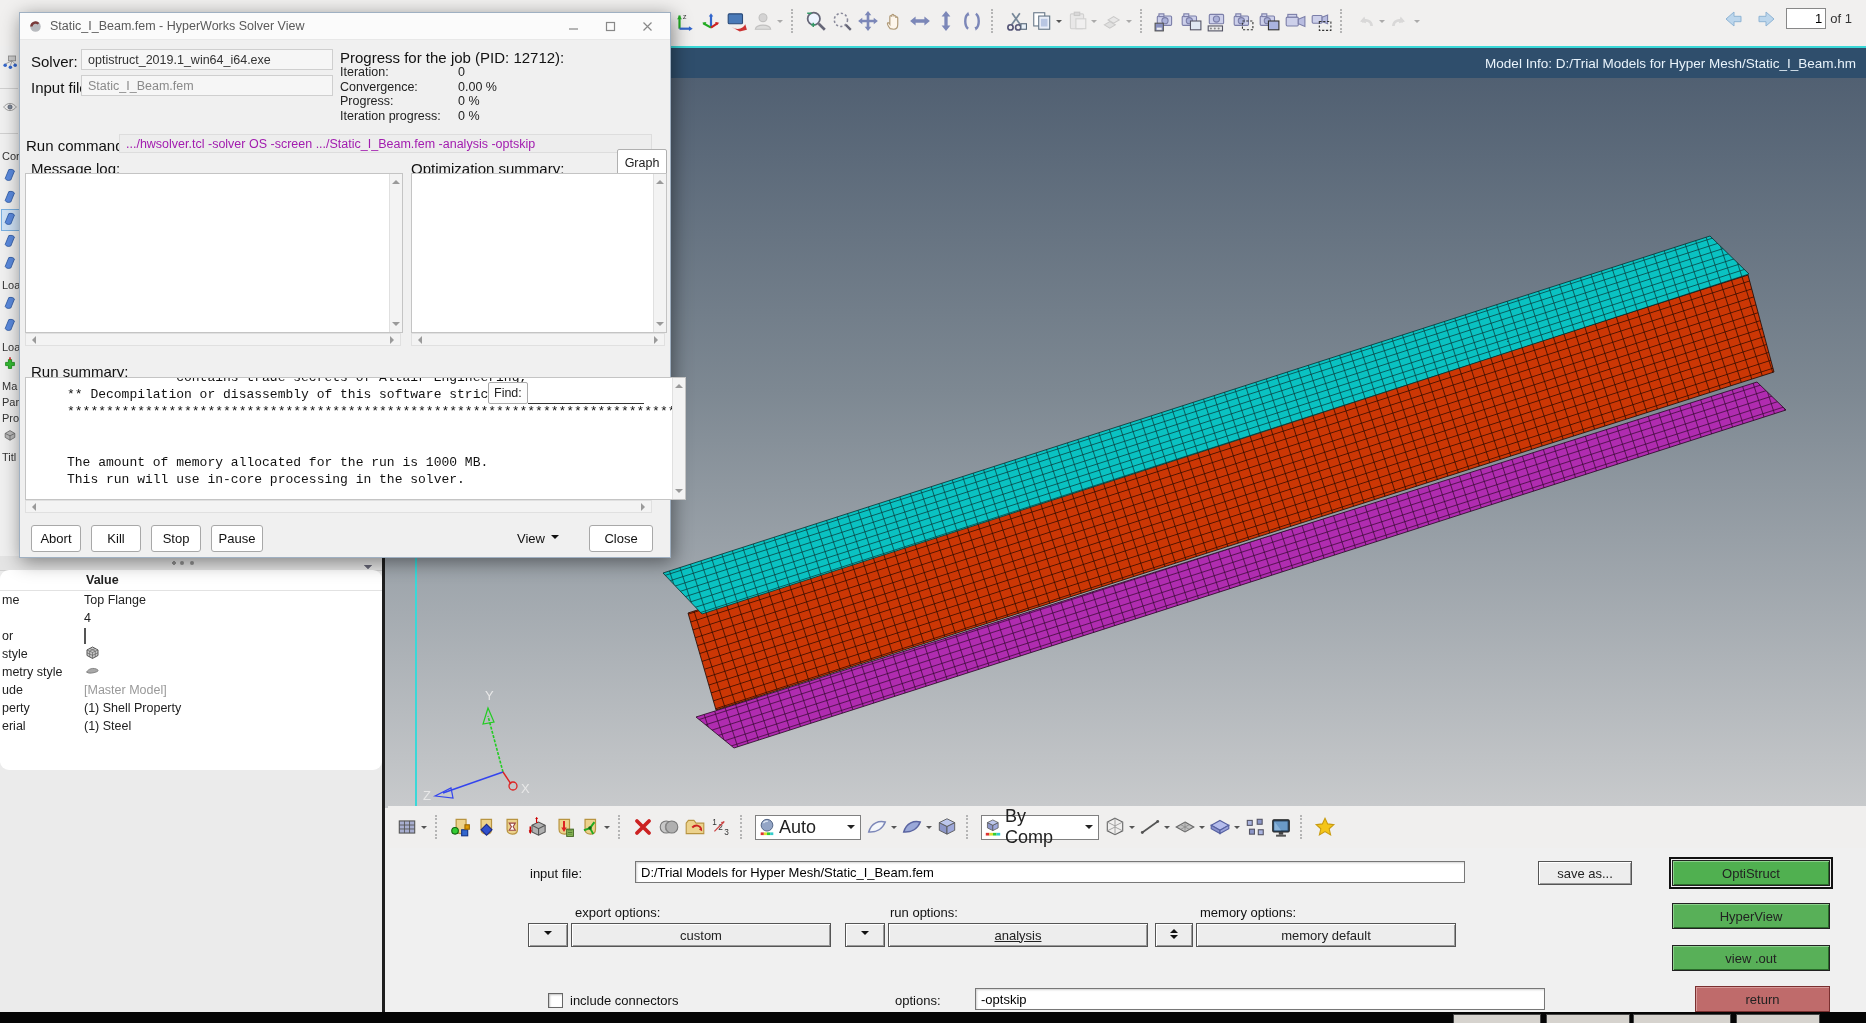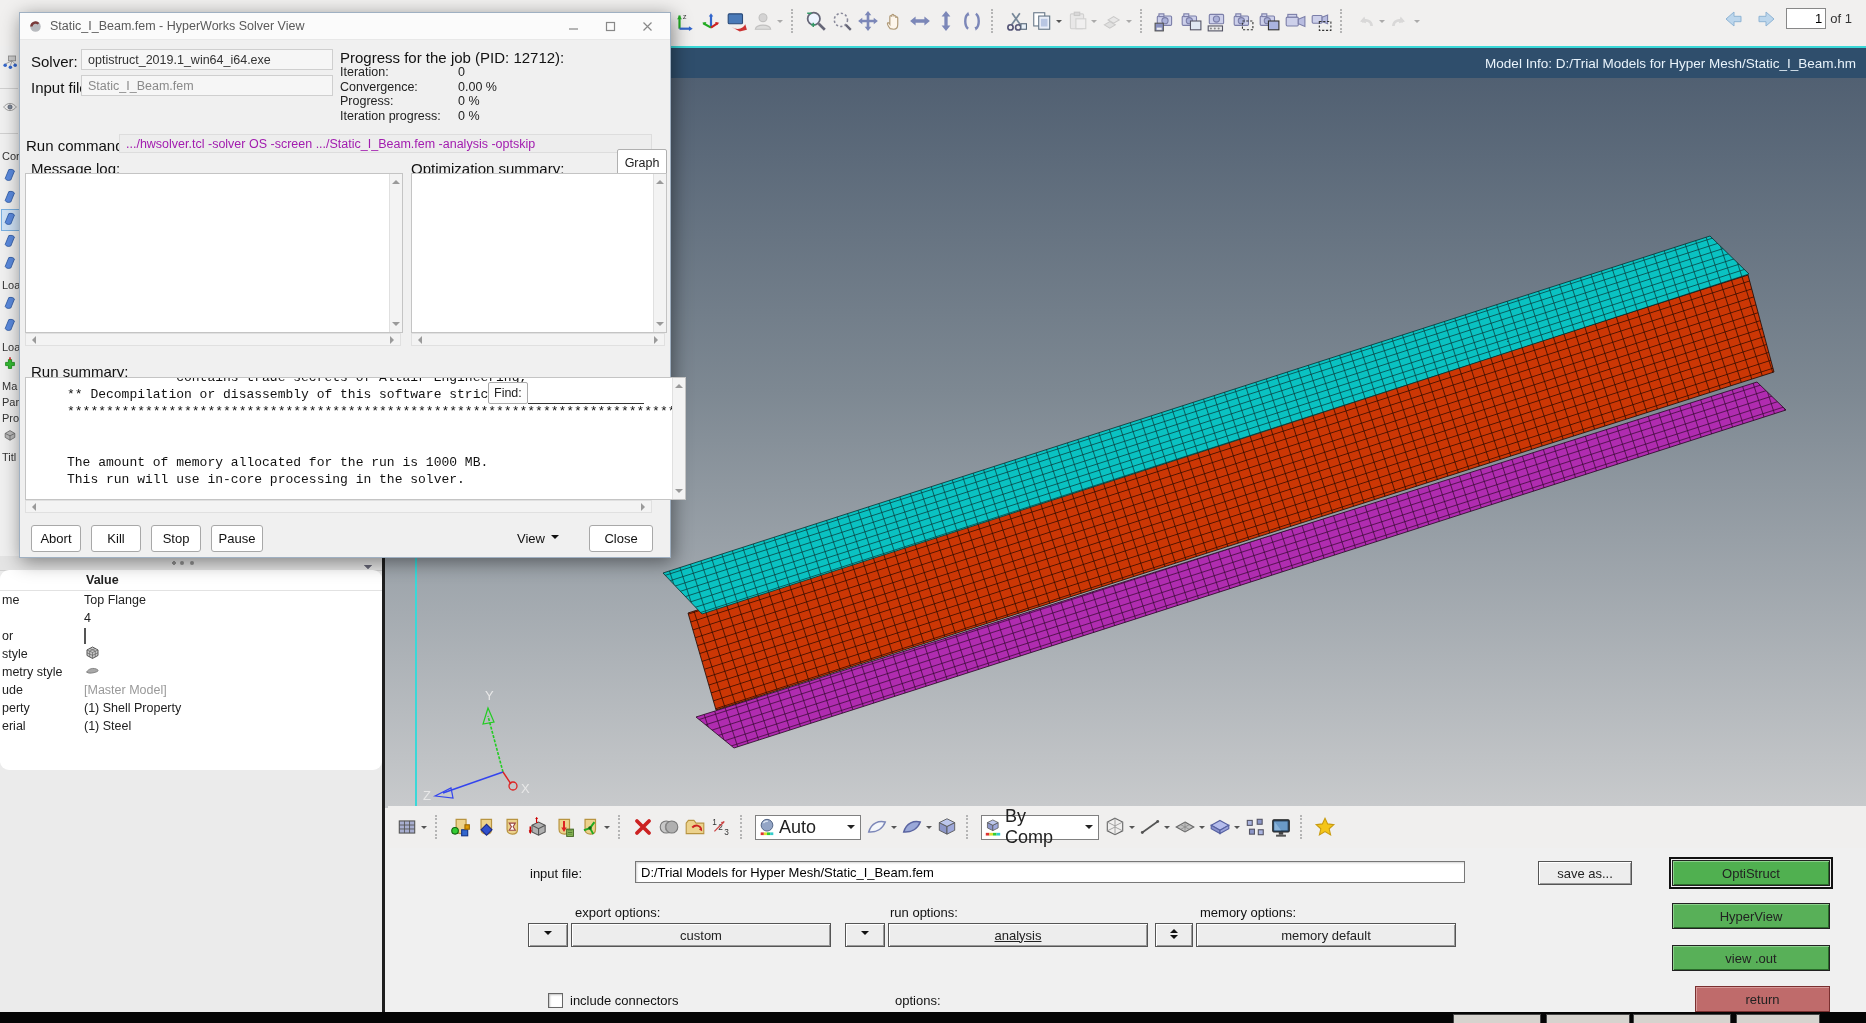--- a/index.html
+++ b/index.html
@@ -695,20 +695,21 @@
     <div class="greenbtn" style="left:1287px;top:55px;width:156px;height:24px;">
         <span>HyperView</span>
       </div>
     <div class="greenbtn" style="left:1287px;top:97px;width:156px;height:24px;">
         <span>view .out</span>
       </div>
 
     <div class="cb" style="left:163px;top:145px;"></div>
     <span class="plabel" style="left:185px;top:145px;">include connectors</span>
     <span class="plabel" style="left:510px;top:145px;">options:</span>
+    <input class="pinput" style="left: 590px; top: 140px; width: 558px; height: 20px;" value="-optskip">
     <div id="return-btn" style="left:1310px;top:138px;width:133px;height:24px;">
         <span>return</span>
       </div>
   </div>
 
   <div id="blackstrip" class="abs">
     <div class="partialbtn" style="left:1453px;width:86px;"></div>
     <div class="partialbtn" style="left:1546px;width:82px;"></div>
     <div class="partialbtn" style="left:1633px;width:96px;"></div>
     <div class="partialbtn" style="left:1736px;width:82px;"></div>

